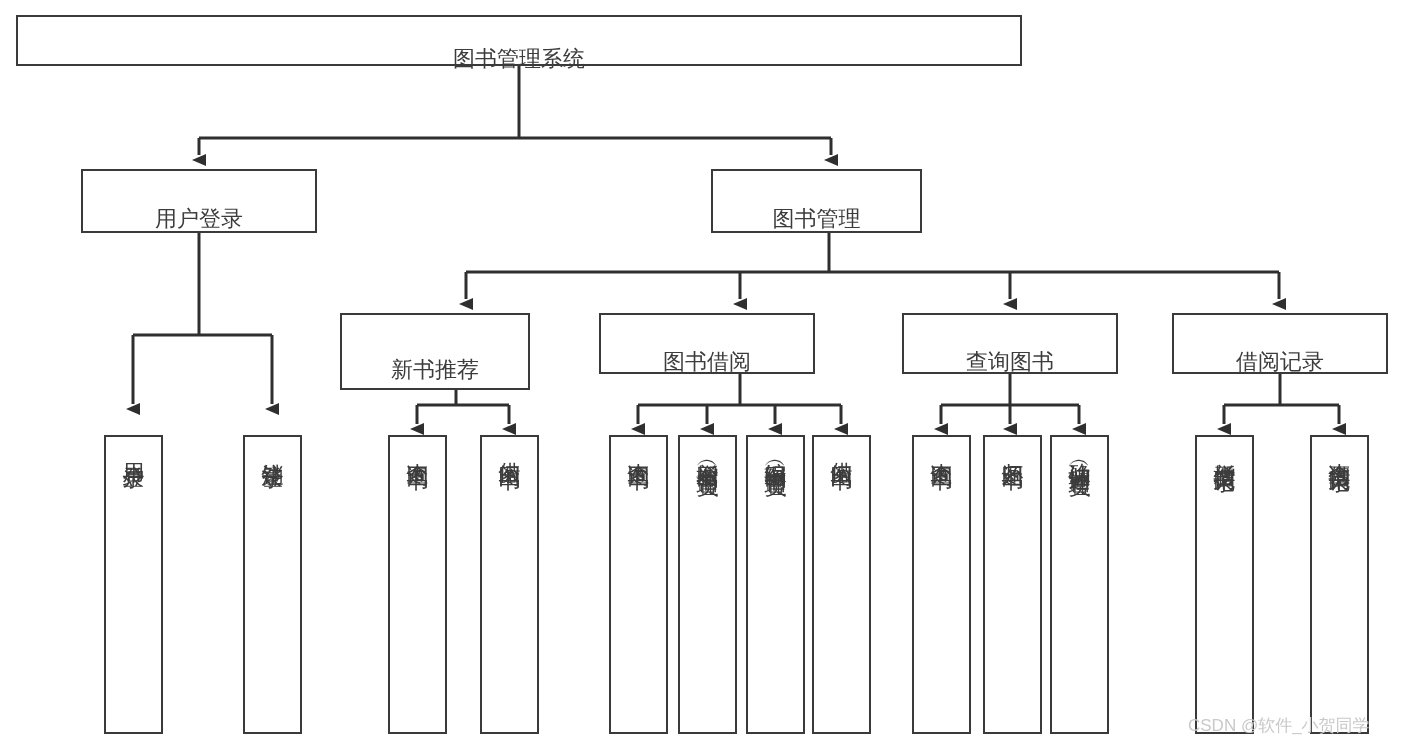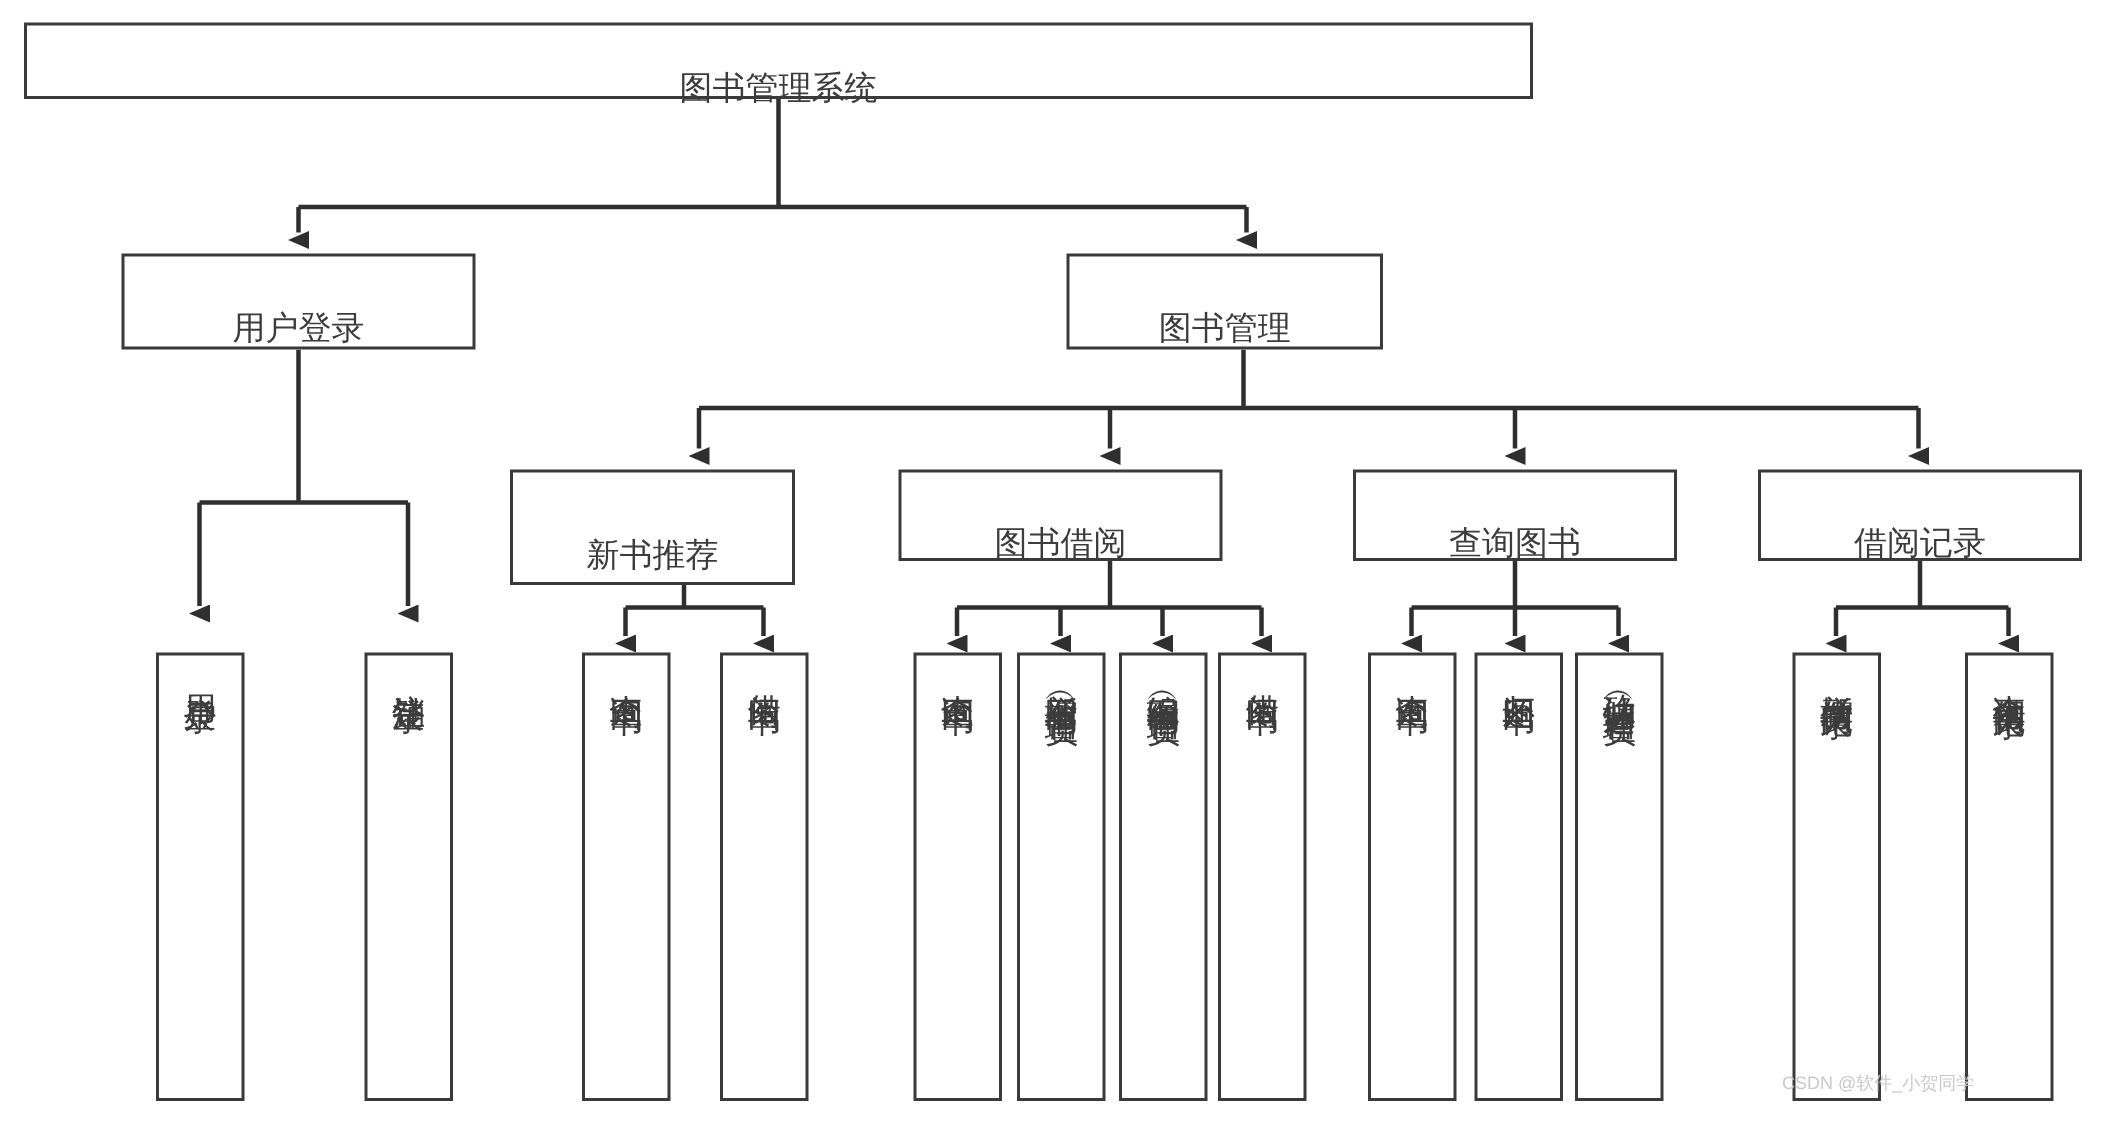--- a/index.html
+++ b/index.html
@@ -54,21 +54,21 @@
     writing-mode: vertical-rl;
     text-orientation: upright;
     font-size: 22px;
     letter-spacing: 2px;
     line-height: 1;
   }
   .watermark {
     position: absolute;
     left: 1188px;
     top: 714px;
-    font-size: 12px;
+    font-size: 17px;
     color: #c9c9c9;
     white-space: nowrap;
     z-index: 5;
   }
 </style>
 </head>
 <body>
 
 <div id="canvas">
 

